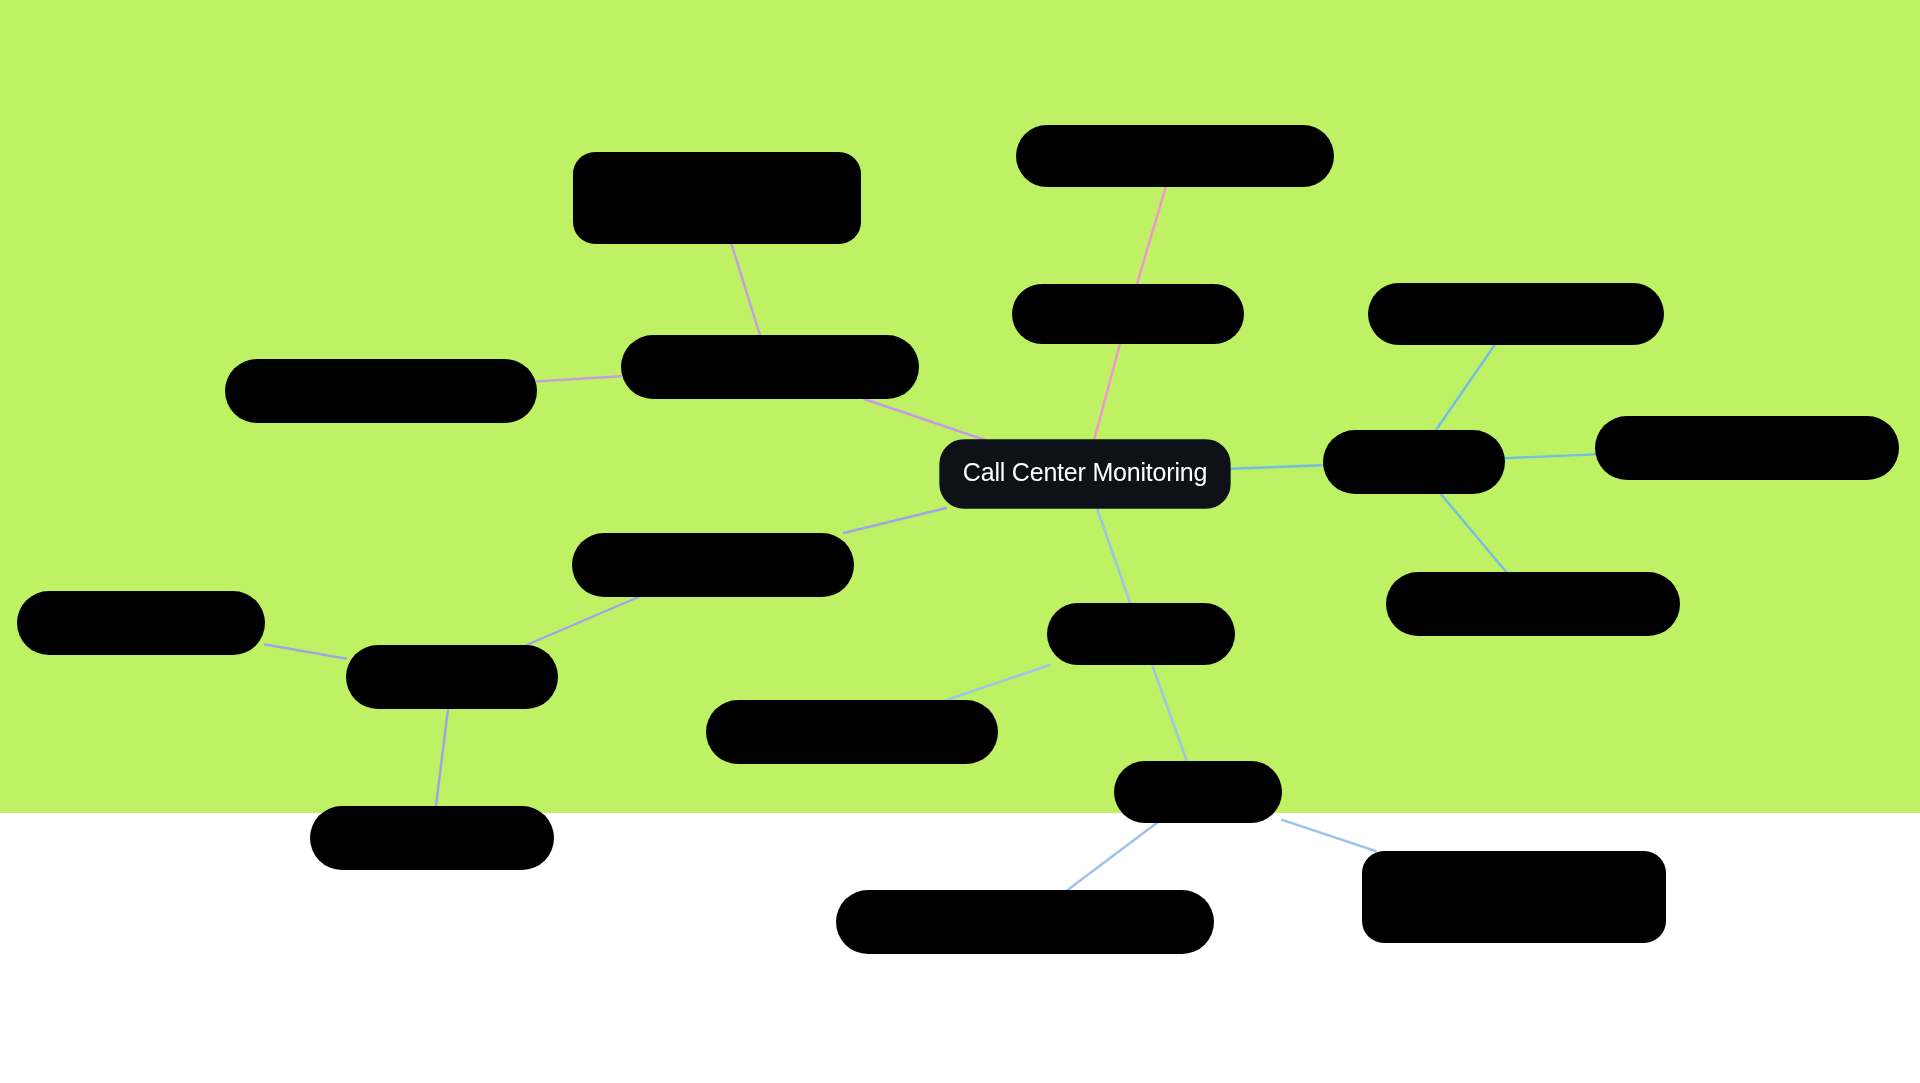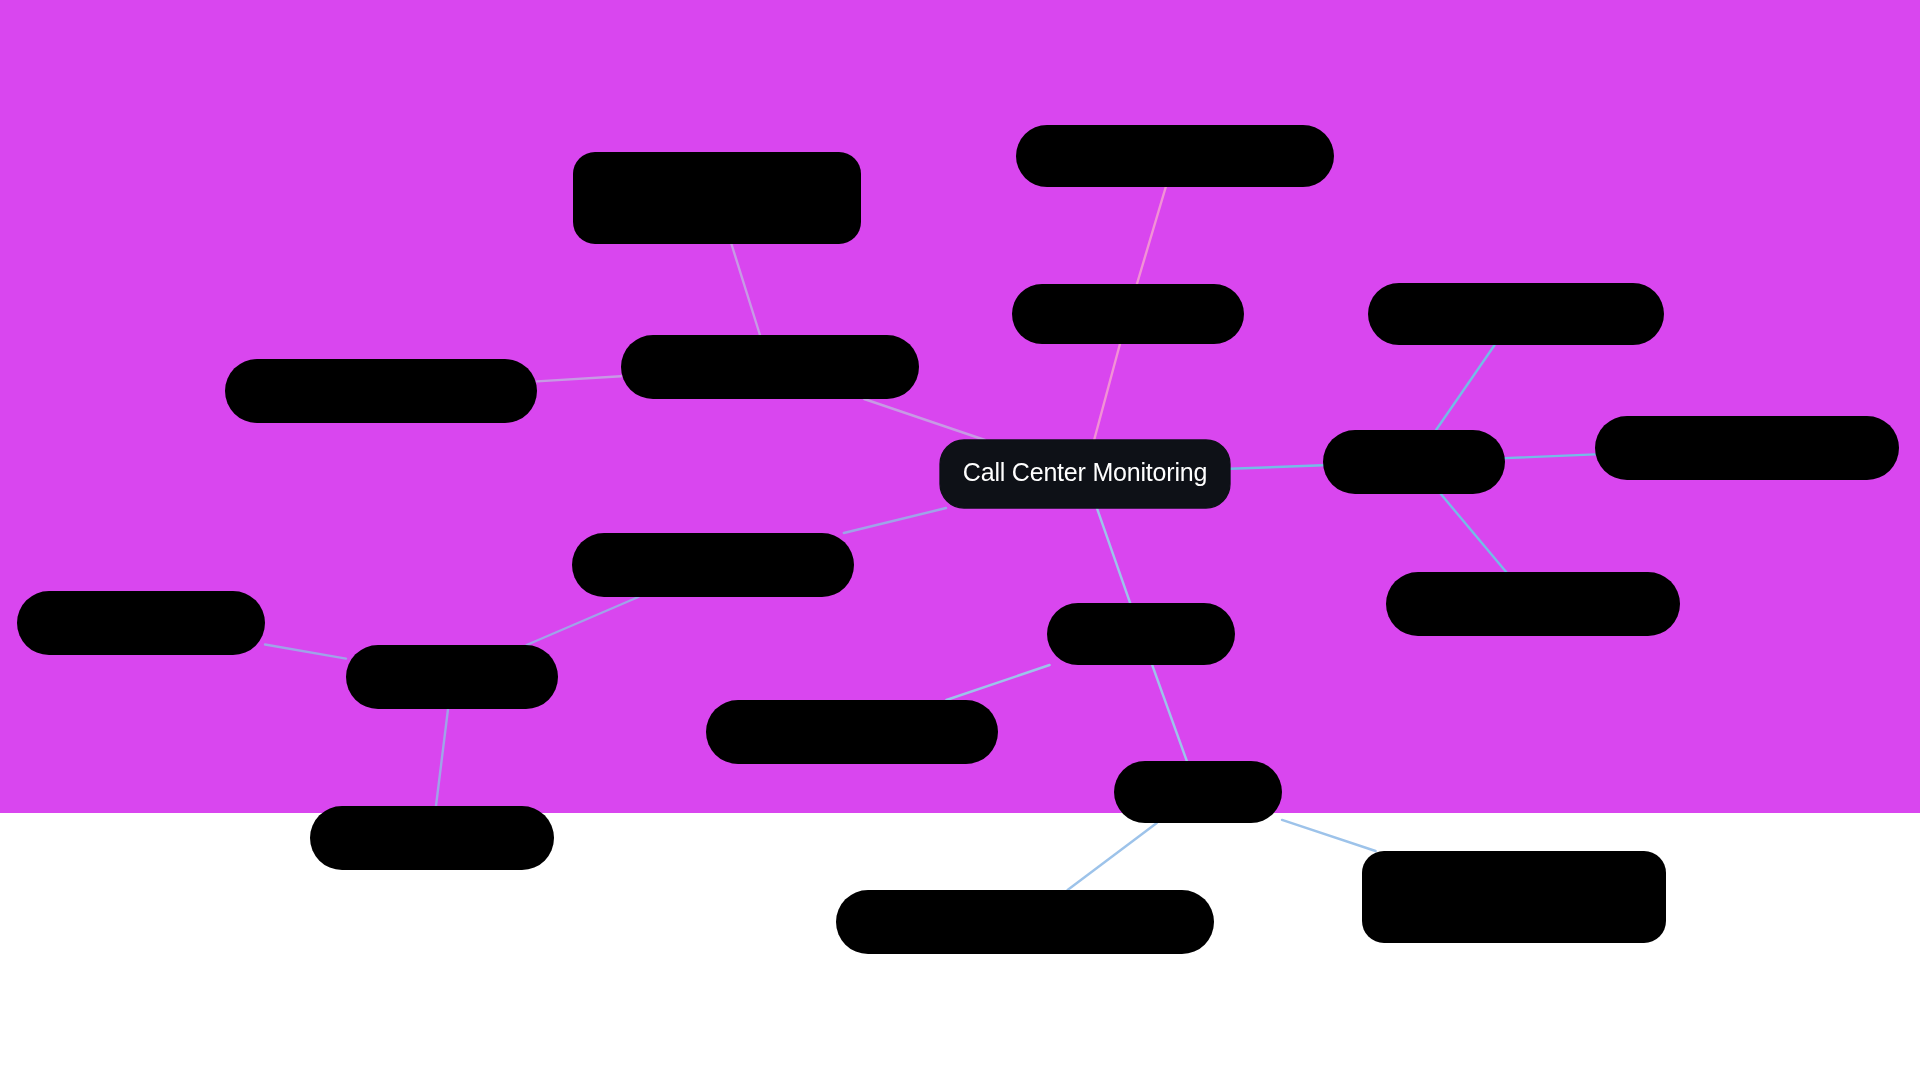--- a/index.html
+++ b/index.html
@@ -10,21 +10,21 @@
   body {
     width: 1920px;
     height: 1083px;
     overflow: hidden;
     font-family: "Liberation Sans", sans-serif;
   }
   #mindmap-root {
     position: relative;
     width: 1920px;
     height: 813px;
-    background: #d946ef;
+    background: #bef264;
   }
   svg.mm-canvas {
     position: absolute;
     top: 0;
     left: 0;
     width: 1920px;
     height: 1083px;
     display: block;
   }
   .mm-edge {

